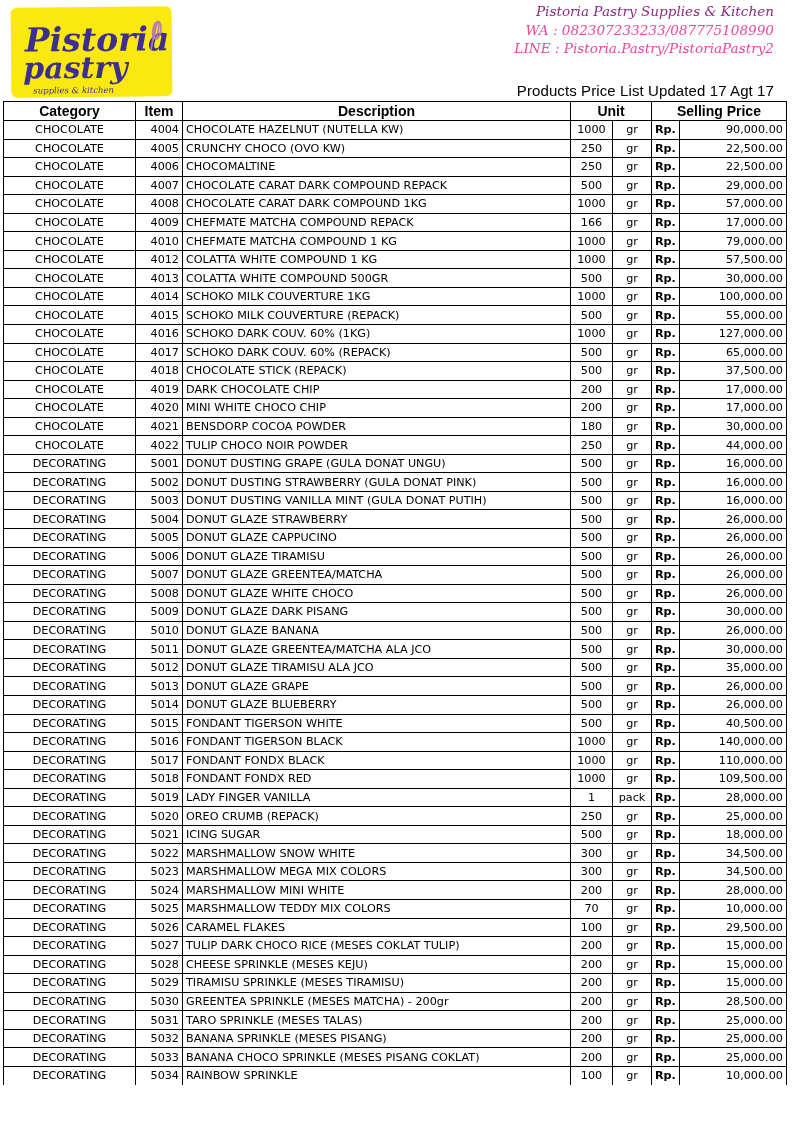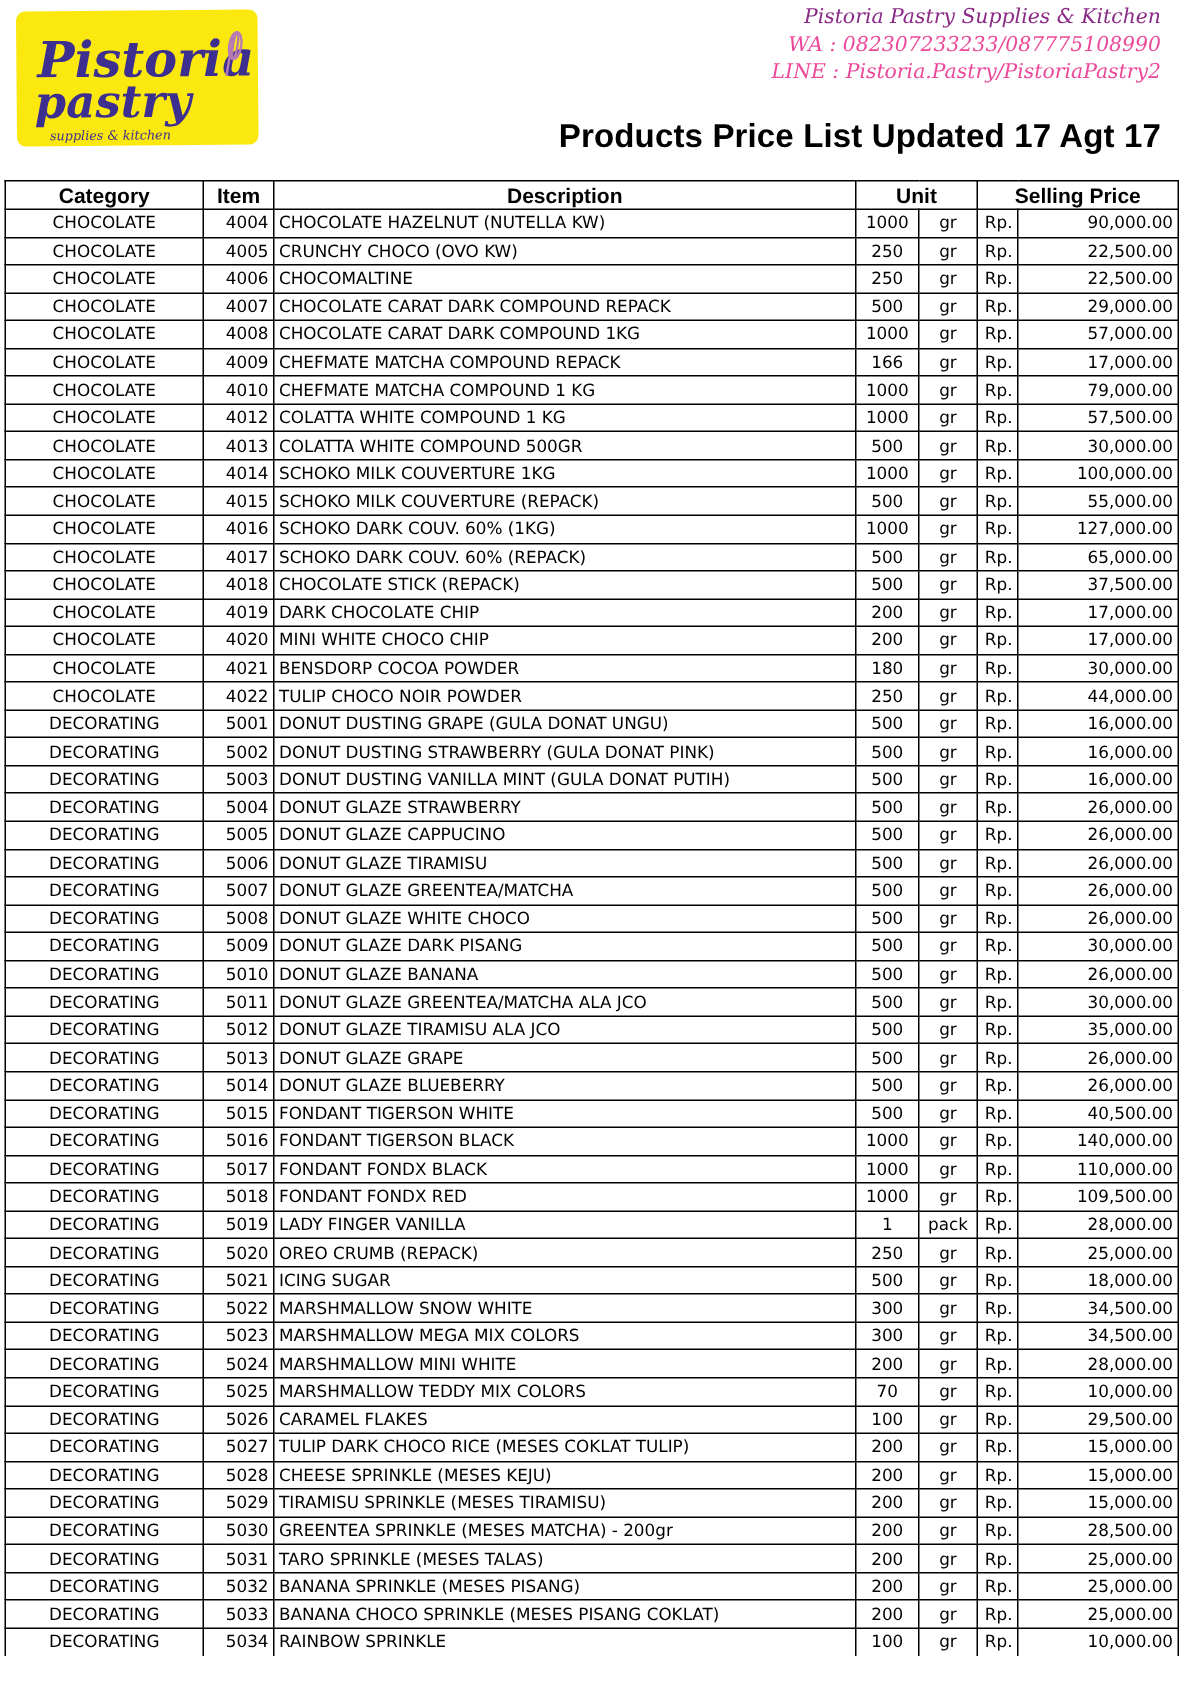--- a/index.html
+++ b/index.html
@@ -16,43 +16,43 @@
   .contact {
     position: absolute; right: 28px; top: 2px; text-align: right;
     font-family: "DejaVu Serif", "Liberation Serif", serif; font-style: italic;
     font-size: 13.6px; line-height: 18.6px;
   }
   .contact .shop { color: #8b2a86; font-weight: normal; }
   .contact .line { color: #ec4899; }
 
   .title {
     position: absolute; right: 28px; top: 78px;
-    font-family: "Liberation Sans", sans-serif; font-weight: bold;
-    font-size: 22px; letter-spacing: 0.1px; line-height: 26px;
+    font-family: "Liberation Sans", sans-serif; font-weight: normal;
+    font-size: 15px; letter-spacing: 0.1px; line-height: 26px;
   }
 
   table.prices {
-    position: absolute; left: 3px; top: 120px;
+    position: absolute; left: 3px; top: 101px;
     border-collapse: collapse; table-layout: fixed;
     font-family: "DejaVu Sans", sans-serif; font-size: 11.2px;
   }
   table.prices td, table.prices th {
     border: 1px solid #000; height: 18.55px; padding: 0 3px;
     white-space: nowrap; overflow: hidden; line-height: 17px;
   }
   table.prices th {
     font-family: "Liberation Sans", sans-serif; font-weight: bold; font-size: 14px;
     text-align: center; height: 19px;
   }
   td.c-cat { text-align: center; }
   td.c-item { text-align: right; padding-right: 3px; }
   td.c-desc { text-align: left; padding-left: 2px; }
   td.c-qty { text-align: center; border-right: 1px solid #000; }
   td.c-uom { text-align: center; }
-  td.c-cur { text-align: right; padding-left: 3px; }
+  td.c-cur { text-align: right; padding-left: 3px; font-weight: bold; }
   td.c-price { text-align: right; padding-right: 5px; }
   tr.last td { border-bottom: none; }
 
   .footer {
     position: absolute; top: 1144px;
     font-family: Liberation Sans, sans-serif; font-size: 15px;
   }
   .footer.note { left: 31px; }
   .footer.page { right: 6px; margin-left: 16px; }
 </style>

